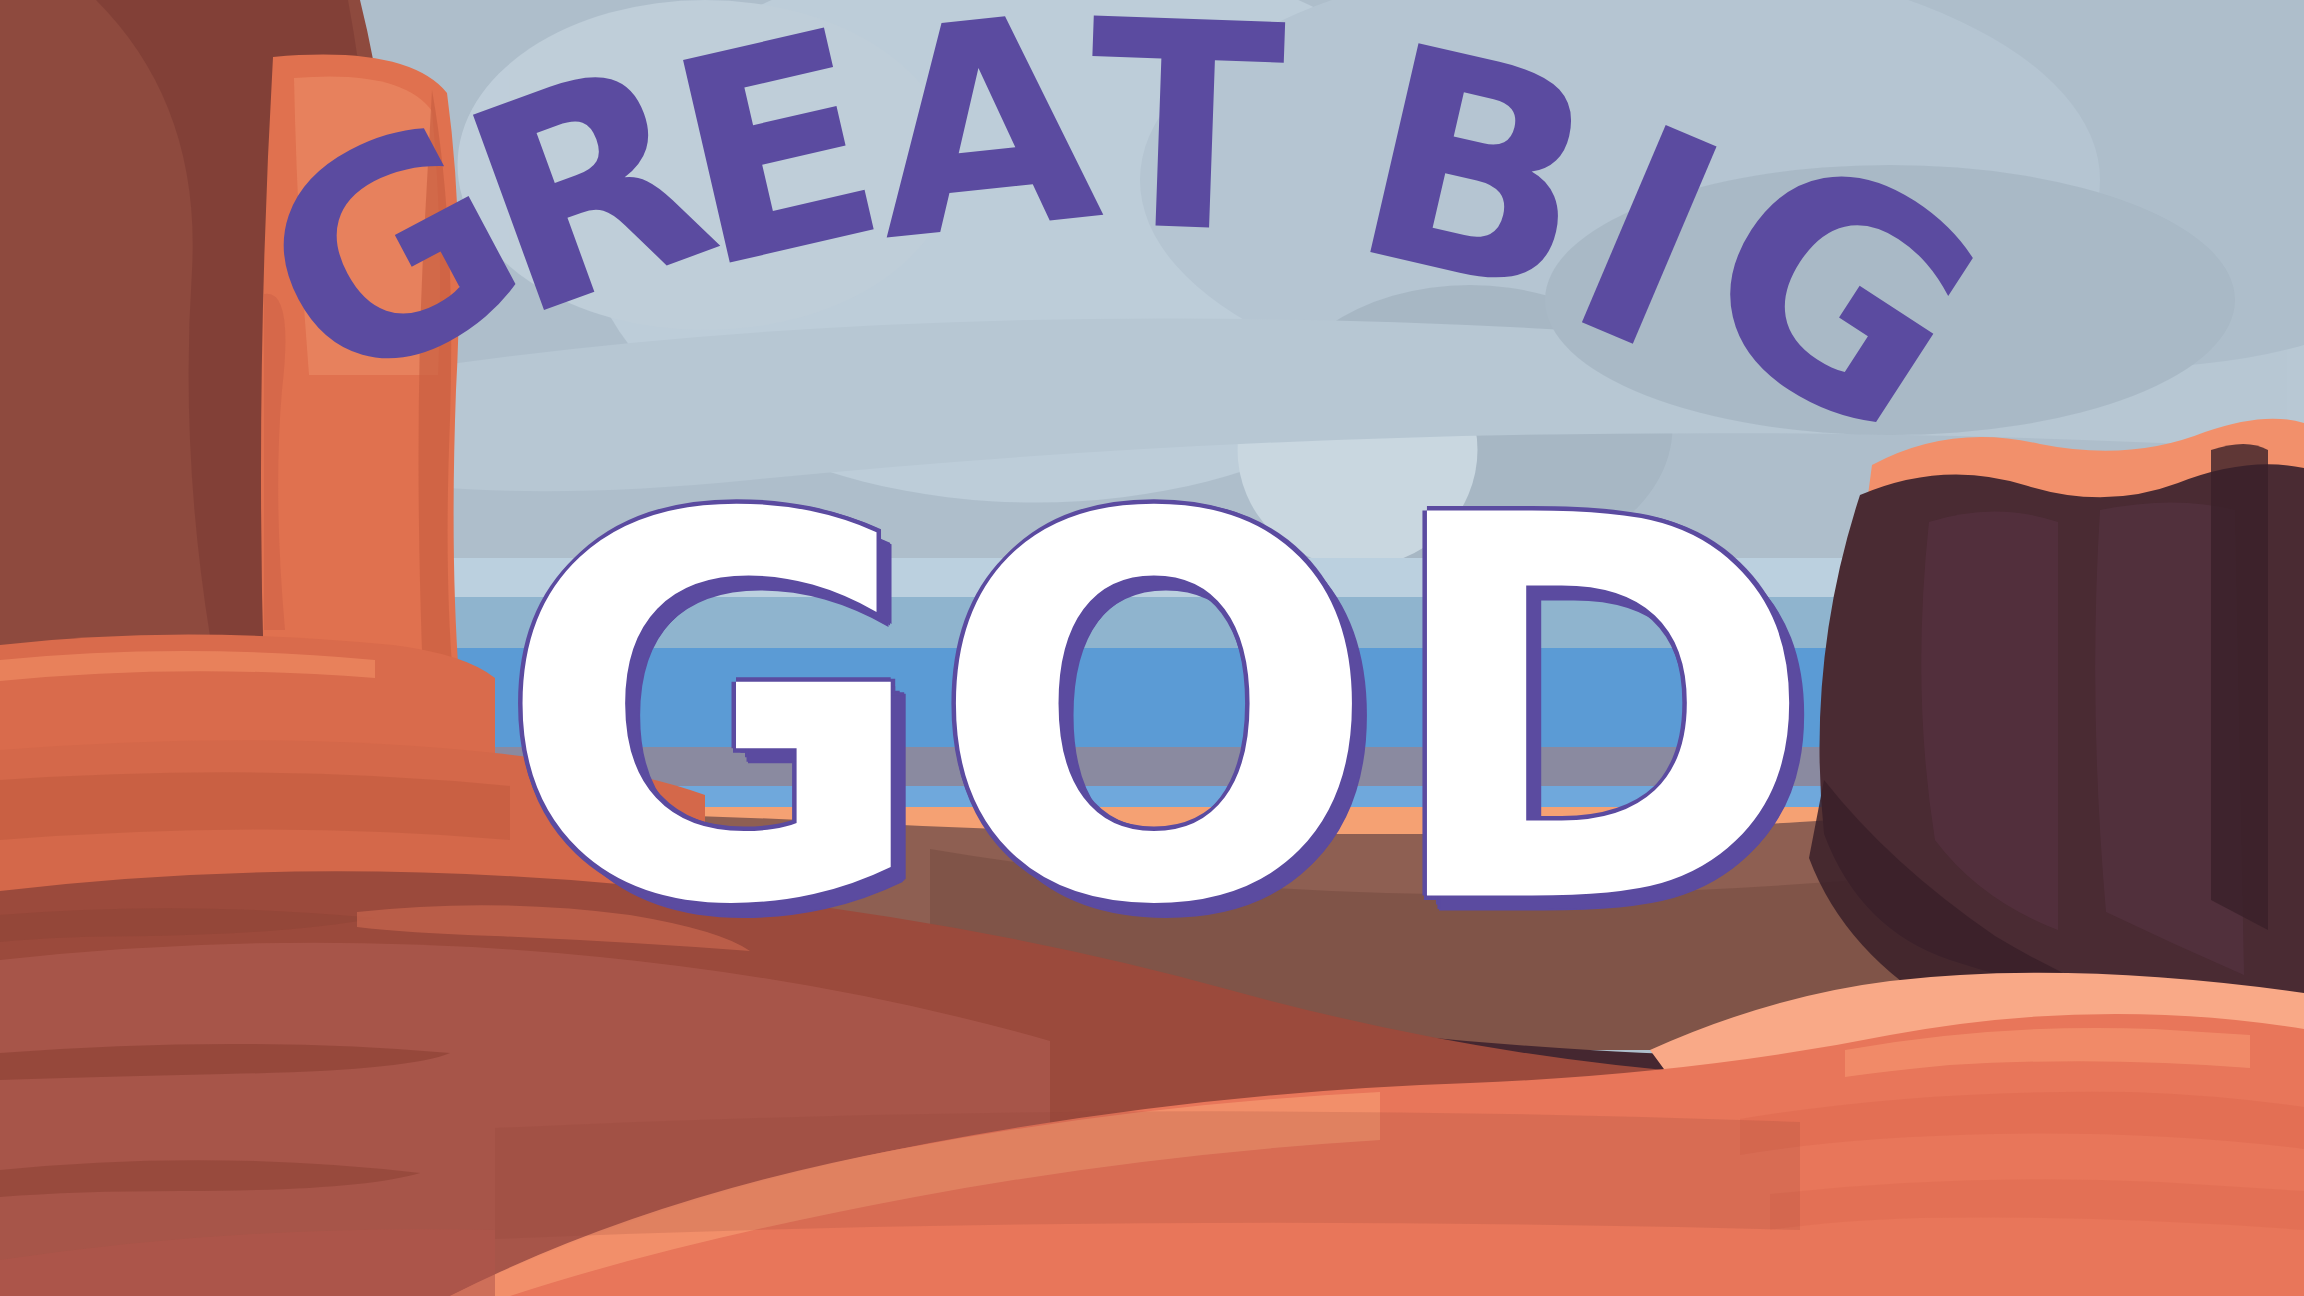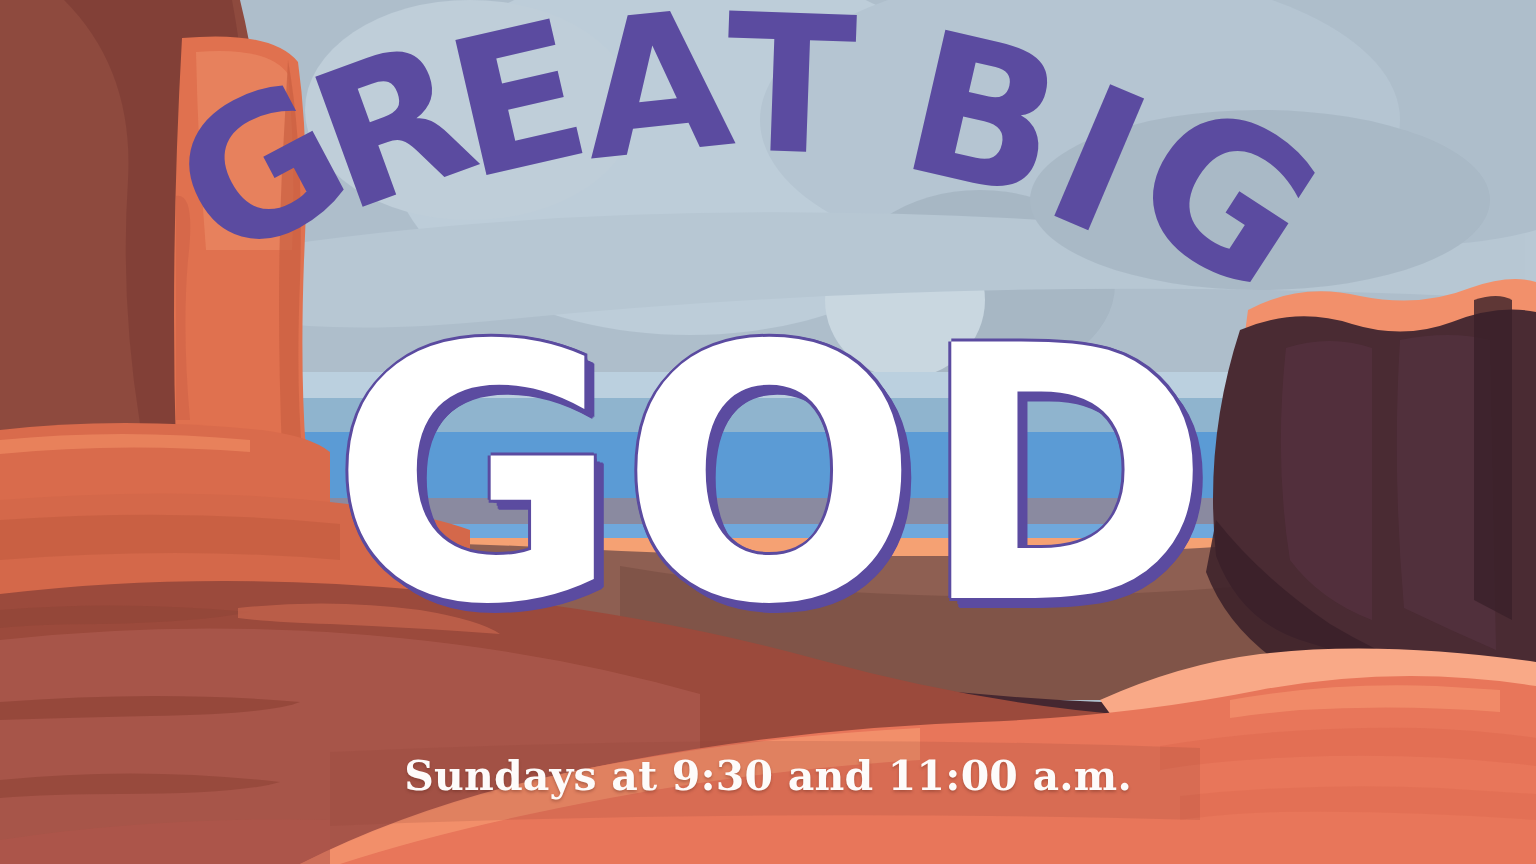--- a/index.html
+++ b/index.html
@@ -177,17 +177,14 @@
     <span class="arch-letter" style="left:1042px; top:74px; font-size:196px; transform:rotate(23deg);">I</span>
     <span class="arch-letter" style="left:1116px; top:104px;font-size:200px; transform:rotate(33deg);">G</span>
   </div>
 
   <div id="god-word">
     <span class="god-letter g">G</span>
     <span class="god-letter o">O</span>
     <span class="god-letter d">D</span>
   </div>
 
-  <div id="subtitle">
-    <span class="txt">Sundays at 9:30 and 11:00 a.m.</span>
-  </div>
 
 </div>
 
 </body></html>

